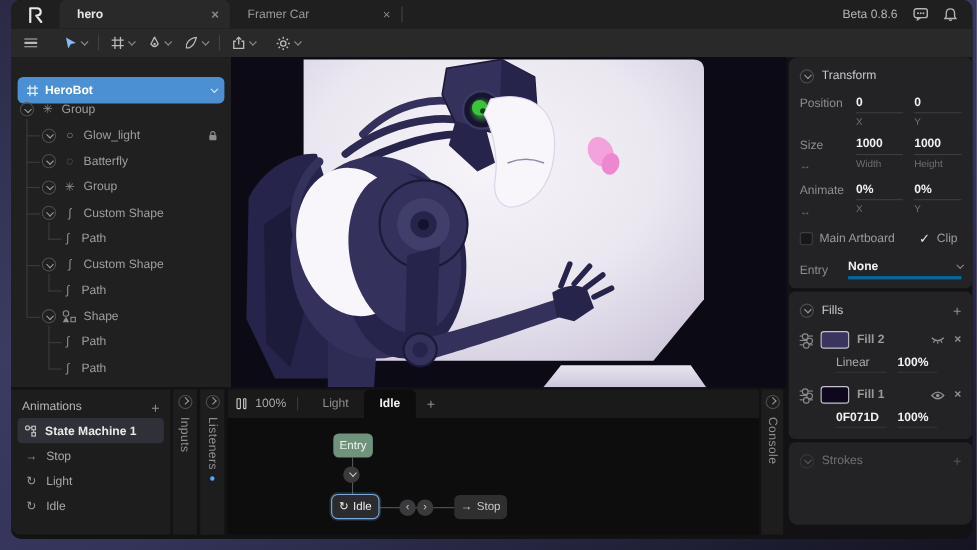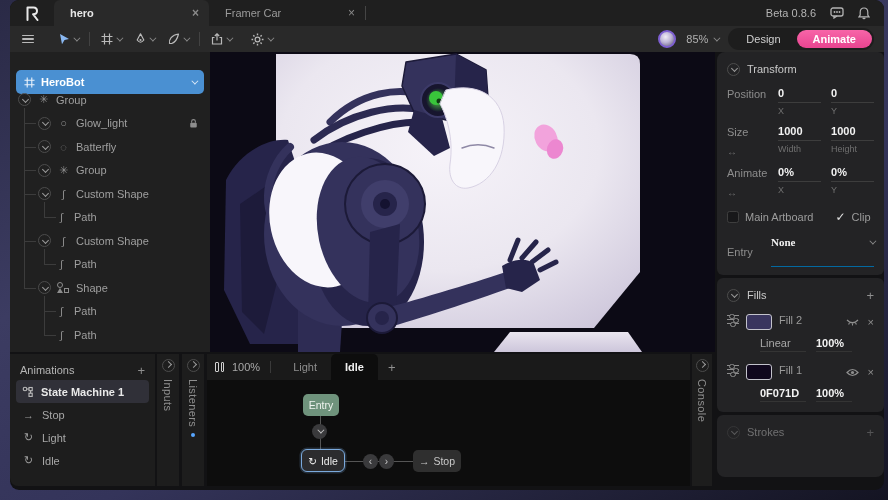--- a/index.html
+++ b/index.html
@@ -77,24 +77,24 @@
   .tlab { width:44px; color:#8d8d8d; padding-top:1px; }
   .tlab .linkico { display:block; color:#6e6e6e; margin-top:8px; font-size:10px; }
   .tval { width:46px; display:flex; flex-direction:column; }
   .tval .v { color:#f2f2f2; font-weight:bold; border-bottom:1px solid #3d3d3d; padding-bottom:3px; }
   .tval .s { color:#6f6f6f; font-size:9px; margin-top:3px; }
   .checkrow { display:flex; align-items:center; gap:6px; margin-top:12px; color:#9c9c9c; }
   .cbox { width:12px; height:12px; background:#18181a; border:1px solid #3e3e3e; border-radius:2.5px; }
   .checkmark { color:#e2e2e2; font-size:12px; margin-left:16px; }
   .entryrow { display:flex; align-items:center; margin-top:12px; }
   .entryrow .tlab { width:44px; }
-  .entryval { flex:1; display:flex; align-items:center; border-bottom:1px solid #0369a1; padding-bottom:18px;font-family:Liberation Serif, serif; }
+  .entryval { flex:1; display:flex; align-items:center; border-bottom:3px solid #0369a1; padding-bottom:3px; }
   .entryval .v { color:#f2f2f2; font-weight:bold; }
   .entryval .chev { margin-left:auto; }
-  .fillrow { display:flex; gap:7px; margin-top:10px; color:#9a9a9a; }
+  .fillrow { display:flex; align-items:center; gap:7px; margin-top:10px; color:#9a9a9a;font-weight:bold; }
   .filtico { width:12px; height:11px; position:relative; flex-shrink:0; }
   .filtico span { position:absolute; left:0; width:12px; height:1.2px; background:#8d8d8d; }
   .filtico span::after { content:""; position:absolute; top:-1.5px; width:3.5px; height:3.5px; border-radius:50%; background:#232325; border:1.2px solid #8d8d8d; }
   .filtico .l1 { top:1px; } .filtico .l1::after { left:2px; }
   .filtico .l2 { top:5px; } .filtico .l2::after { left:6px; }
   .filtico .l3 { top:9px; } .filtico .l3::after { left:3px; }
   .swatch { width:26px; height:16px; border-radius:3px; border:1.5px solid #c3c3cc; }
   .fillsub { display:flex; margin:7px 0 2px 33px; align-items:flex-end; }
   .fillsub .t1 { width:46px; border-bottom:1px solid #343434; padding-bottom:2px; }
   .fillsub .t2 { color:#f2f2f2; font-weight:bold; border-bottom:1px solid #343434; padding-bottom:2px; width:36px; margin-left:10px; }
@@ -211,31 +211,20 @@
     </div>
     <div class="ticon" style="margin-left:6px;">
       <svg class="mini" width="13" height="13" viewBox="0 0 13 13">
           <circle cx="6.5" cy="6.5" r="2.4" fill="none" stroke="#b9b9b9" stroke-width="1.2"></circle>
           <g stroke="#b9b9b9" stroke-width="1.4">
             <path d="M6.5,0.5 V2.2 M6.5,10.8 V12.5 M0.5,6.5 H2.2 M10.8,6.5 H12.5 M2.3,2.3 L3.5,3.5 M9.5,9.5 L10.7,10.7 M10.7,2.3 L9.5,3.5 M3.5,9.5 L2.3,10.7"></path>
           </g>
         </svg>
       <span class="chev"></span>
     </div>
-    <div class="tb-actions">
-      <div class="avatar"></div>
-      <div class="zoomctl">
-        <span>85%</span>
-        <span class="chev"></span>
-      </div>
-      <div class="modeswitch">
-        <div class="design-btn">Design</div>
-        <div class="animate-btn">Animate</div>
-      </div>
-    </div>
   </div>
 
   <div class="left-panel">
     <div class="herobot-bar">
       <svg class="mini" width="11" height="11" viewBox="0 0 12 12">
           <path d="M3.5,0.5 V11.5 M8.5,0.5 V11.5 M0.5,3.5 H11.5 M0.5,8.5 H11.5" stroke="#eaf2fb" stroke-width="1.2"></path>
         </svg>
       <span>HeroBot</span>
       <span class="spring"></span>
       <span class="chev"></span>

